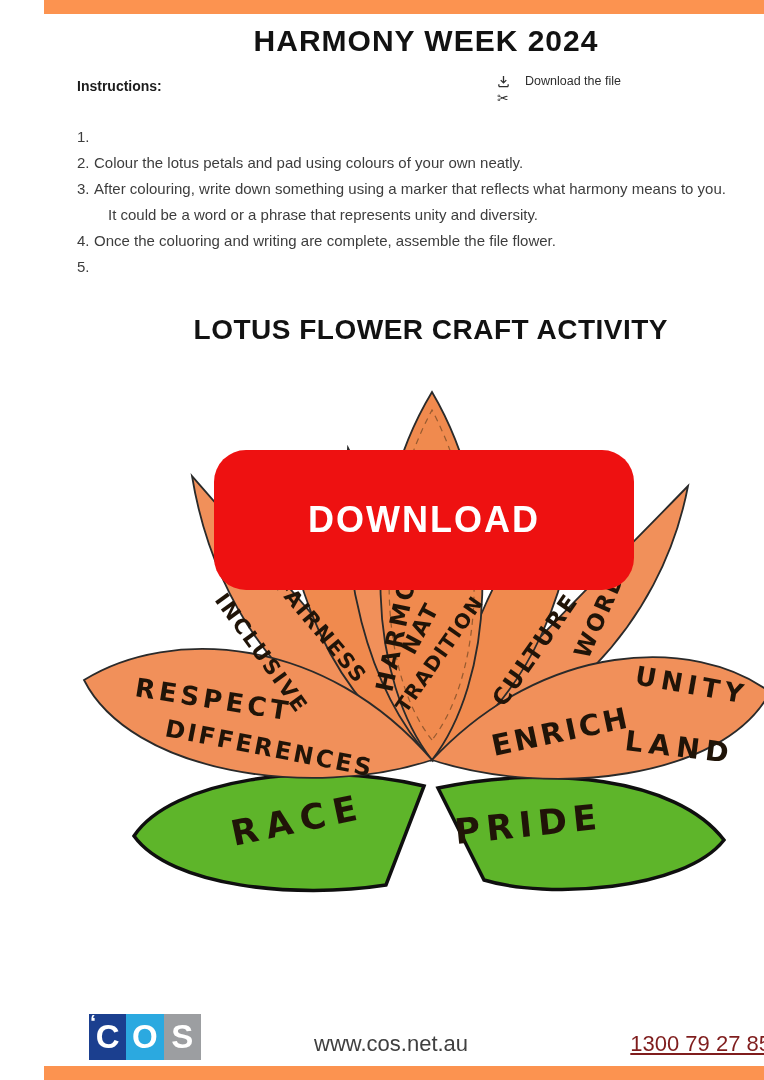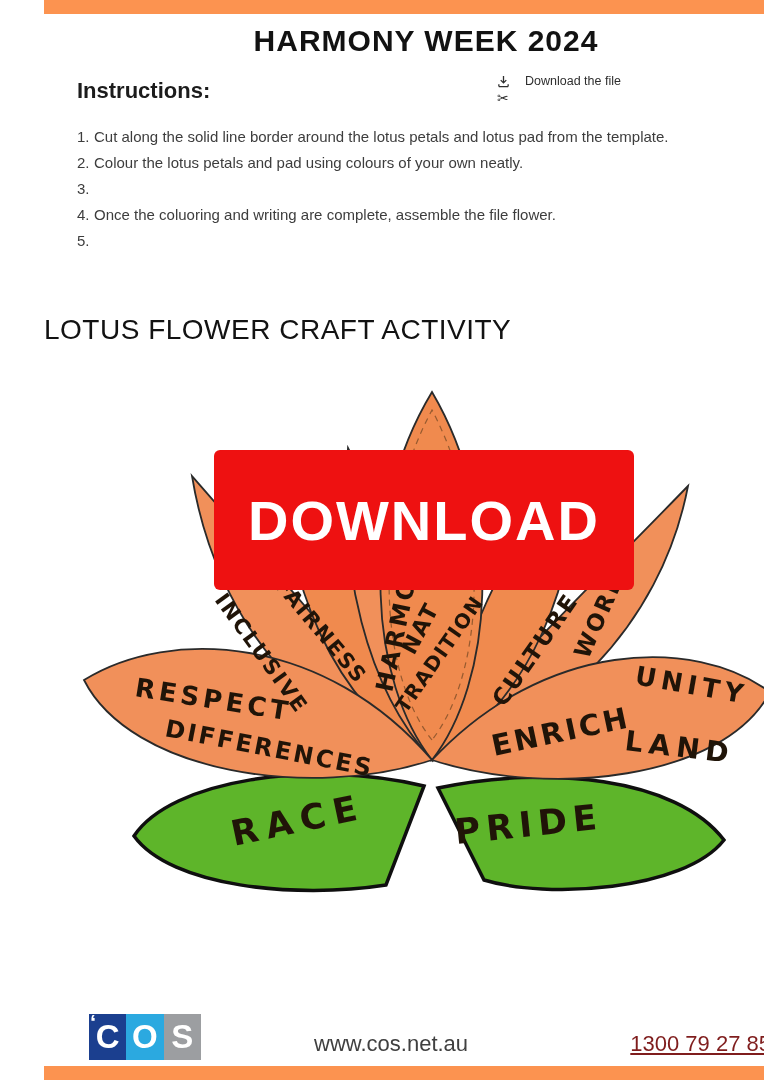--- a/index.html
+++ b/index.html
@@ -3,41 +3,41 @@
 <meta charset="utf-8">
 <style>
   html,body{margin:0;padding:0;background:#ffffff;}
   .page{position:relative;width:764px;height:1080px;background:#ffffff;overflow:hidden;
         font-family:"Liberation Sans",sans-serif;color:#3d3d3d;margin-left:44px;}
   .topbar{position:absolute;left:0;top:0;width:764px;height:14px;background:#FC9350;}
   .bottombar{position:absolute;left:0;top:1066px;width:764px;height:14px;background:#FC9350;}
 
   .main-title{position:absolute;left:0;top:24px;width:764px;text-align:center;
         font-size:30px;font-weight:bold;color:#121212;letter-spacing:1px;}
-  .instr-heading{position:absolute;left:33px;top:78px;font-size:22px;font-weight:bold;color:#1c1c1c;text-align:right;}
+  .instr-heading{position:absolute;left:33px;top:78px;font-size:14px;font-weight:bold;color:#1c1c1c;text-align:right;}
   .side-notes{position:absolute;left:453px;top:74px;width:305px;font-size:12.5px;color:#2e2e2e;}
   .side-note{display:flex;align-items:center;gap:15px;margin-bottom:4px;white-space:nowrap;}
   .dl-ic{width:13px;height:13px;flex:0 0 13px;}
   .sc-ic{font-size:14px;line-height:13px;color:#2e2e2e;}
 
   .steps{position:absolute;left:33px;top:124px;width:716px;font-size:15px;line-height:26px;color:#3d3d3d;}
   .step{display:flex;}
   .step .num{flex:0 0 17px;}
   .step .wrap2{padding-left:14px;}
 
-  .activity-title{position:absolute;left:0;top:314px;width:624px;text-align:left;
-        font-size:28px;font-weight:normal;color:#121212;letter-spacing:0.5px;}
+  .activity-title{position:absolute;left:0;top:314px;width:624px;text-align:right;
+        font-size:28px;font-weight:bold;color:#121212;letter-spacing:0.5px;}
 
   .flower{position:absolute;left:32px;top:388px;}
   .flower text{font-family:"DejaVu Sans",sans-serif;font-weight:bold;fill:#201408;}
 
   .download-btn{position:absolute;left:170px;top:450px;width:420px;height:140px;
-        background:#EE1111;border:none;border-radius:6px;cursor:pointer;
+        background:#EE1111;border:none;border-radius:32px;cursor:pointer;
         color:#ffffff;font-family:"Liberation Sans",sans-serif;font-weight:bold;
-        font-size:56px;letter-spacing:2px;display:flex;align-items:center;justify-content:center;}
+        font-size:36px;letter-spacing:2px;display:flex;align-items:center;justify-content:center;}
 
   .footer-logo{position:absolute;left:45px;top:1014px;width:112px;height:46px;display:flex;}
   .logo-sq{width:37.3px;height:46px;display:flex;align-items:center;justify-content:center;
         color:#ffffff;font-weight:bold;font-size:33px;position:relative;}
   .sq-c{background:#1B3F8F;}
   .sq-o{background:#2BA9E0;}
   .sq-s{background:#9C9EA1;}
   .apos{position:absolute;left:1px;top:-4px;font-size:22px;color:#ffffff;font-weight:bold;}
   .footer-url{position:absolute;left:270px;top:1031px;font-size:22px;color:#404040;}
   .footer-phone{position:absolute;right:37px;top:1031px;font-size:22px;color:#7f1d1d;text-decoration:underline;}
@@ -61,28 +61,31 @@
       <span>Download the file</span>
     </div>
     <div class="side-note">
       <span class="sc-ic">✂</span>
     </div>
   </div>
 
   <div class="steps">
     <div class="step">
       <span class="num">1.</span>
-      <div>Cut along the solid line border around the lotus petals and lotus pad from the template.</div>
     </div>
     <div class="step">
       <span class="num">2.</span>
       <div>Colour the lotus petals and pad using colours of your own neatly.</div>
     </div>
     <div class="step">
       <span class="num">3.</span>
+      <div>
+        <div>After colouring, write down something using a marker that reflects what harmony means to you.</div>
+        <div class="wrap2">It could be a word or a phrase that represents unity and diversity.</div>
+      </div>
     </div>
     <div class="step">
       <span class="num">4.</span>
       <div>Once the coluoring and writing are complete, assemble the file flower.</div>
     </div>
     <div class="step">
       <span class="num">5.</span>
     </div>
   </div>
 

